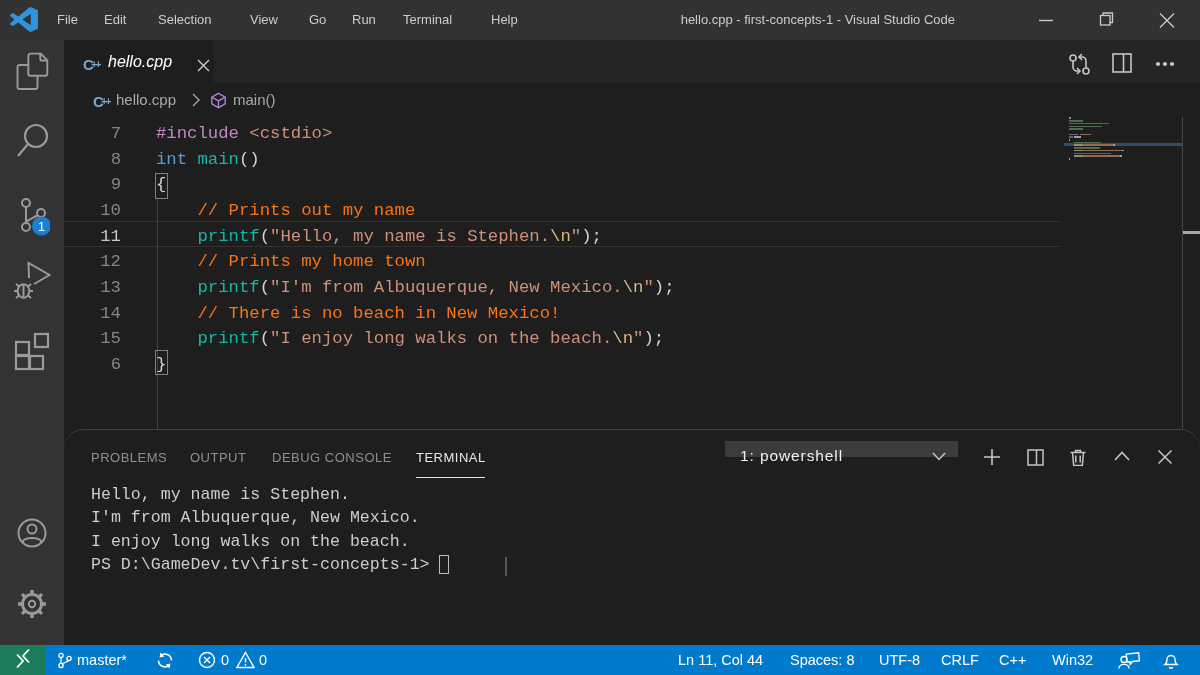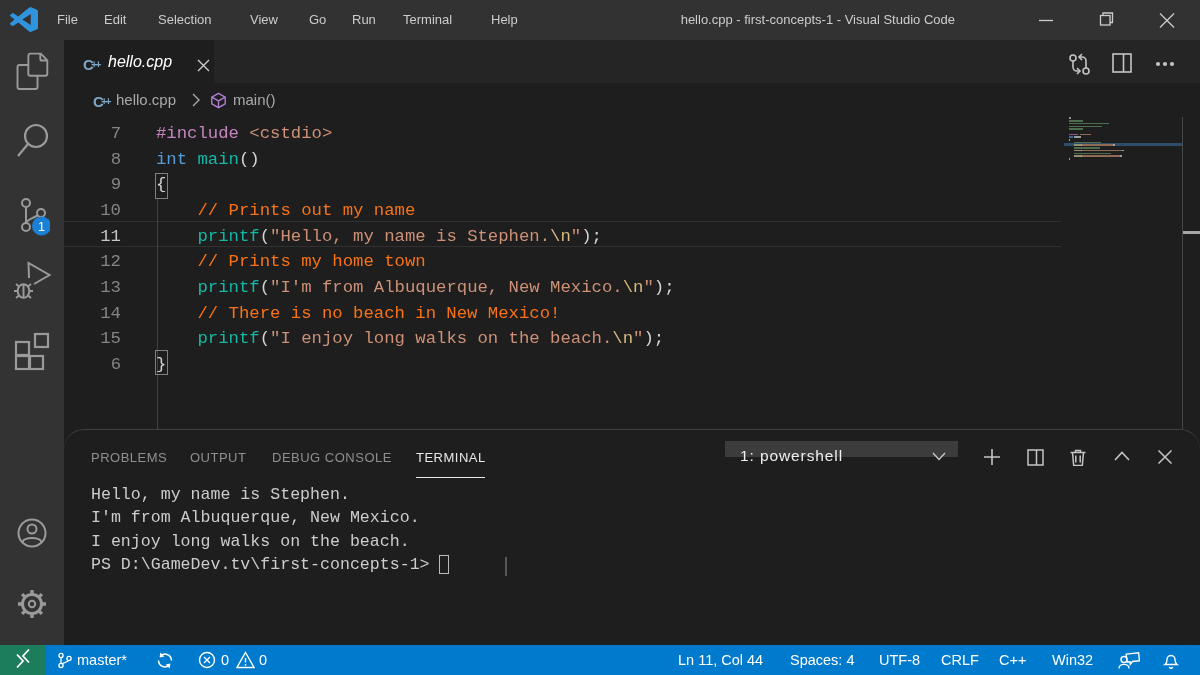--- a/index.html
+++ b/index.html
@@ -323,21 +323,21 @@
   <svg class="abs" style="left:236px;top:6px" width="19" height="18" viewBox="0 0 19 18">
     <g stroke="#ffffff" stroke-width="1.4" fill="none">
       <path d="M9.5 1.5 L18 16.5 H1 Z"></path>
       <path d="M9.5 7 v4.5"></path>
     </g>
     <circle cx="9.5" cy="13.8" r="0.9" fill="#ffffff"></circle>
   </svg>
   <span class="sitem" style="left:259px">0</span>
 
   <span class="sitem" style="left:678px">Ln 11, Col 44</span>
-  <span class="sitem" style="left:790px">Spaces: 4</span>
+  <span class="sitem" style="left:790px">Spaces: 8</span>
   <span class="sitem" style="left:879px">UTF-8</span>
   <span class="sitem" style="left:941px">CRLF</span>
   <span class="sitem" style="left:999px">C++</span>
   <span class="sitem" style="left:1052px">Win32</span>
 
   <svg class="abs" style="left:1118px;top:7px" width="22" height="17" viewBox="0 0 22 17">
     <g stroke="#ffffff" stroke-width="1.4" fill="none">
       <circle cx="6" cy="7.5" r="3"></circle>
       <path d="M1 16.5 C1 11,11 11,11 16.5"></path>
       <path d="M8.5 1.5 H21 V9.5 H14 L11.5 12 V9.5 H8.5 Z" transform="rotate(-6 14 5)"></path>

